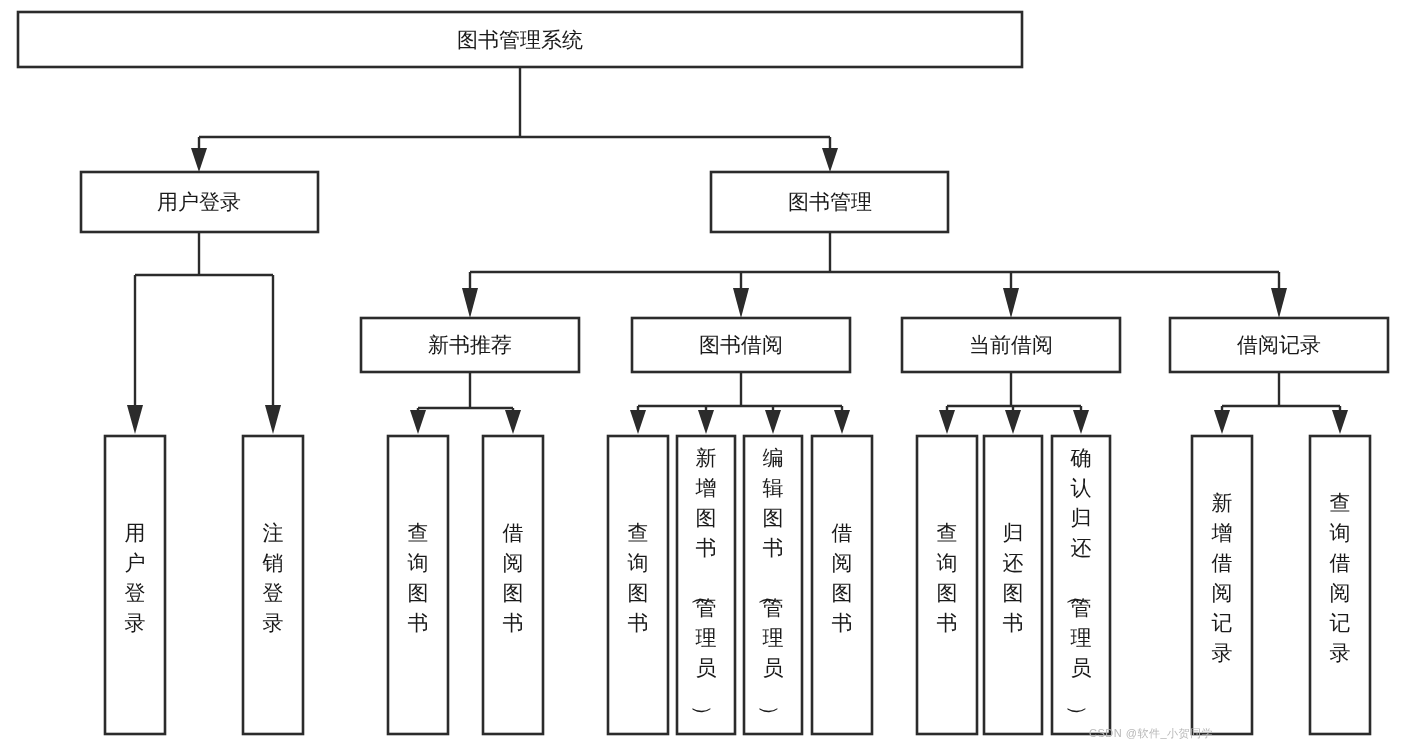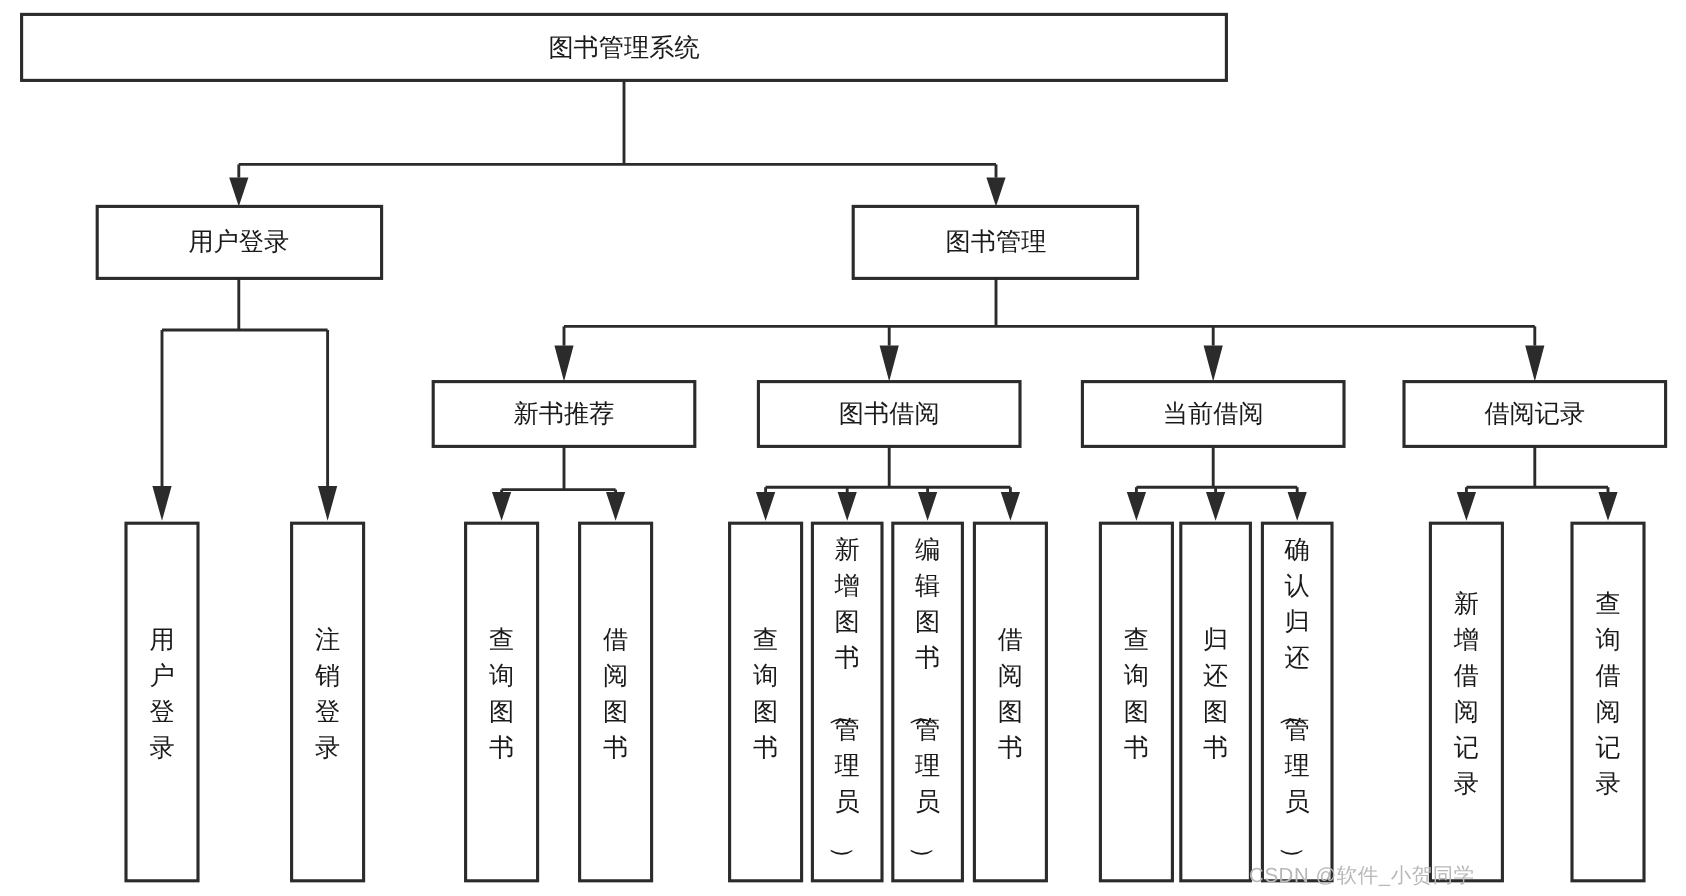--- a/index.html
+++ b/index.html
@@ -12,21 +12,20 @@
     height: 747px;
     font-family: "Liberation Sans", "DejaVu Sans", sans-serif;
     overflow: hidden;
     position: relative;
   }
   #diagram-root {
     position: relative;
     width: 1225px;
     height: 747px;
     background: #ffffff;
-    padding-left: 16px;
   }
   svg.diagram {
     position: absolute;
     top: 0;
     left: 0;
     width: 1405px;
     height: 747px;
   }
   .node-box {
     fill: #ffffff;
@@ -54,21 +53,21 @@
     font-family: "Liberation Sans", "DejaVu Sans", sans-serif;
     font-size: 21px;
     fill: #1a1a1a;
     text-anchor: middle;
   }
   .watermark {
     position: absolute;
     right: 12px;
     bottom: 6px;
     font-family: "Liberation Sans", "DejaVu Sans", sans-serif;
-    font-size: 17px;
+    font-size: 11px;
     color: #b8b8b8;
     letter-spacing: 0.5px;
     white-space: nowrap;
     user-select: none;
   }
 </style>
 </head>
 <body>
 
 <div id="diagram-root">

